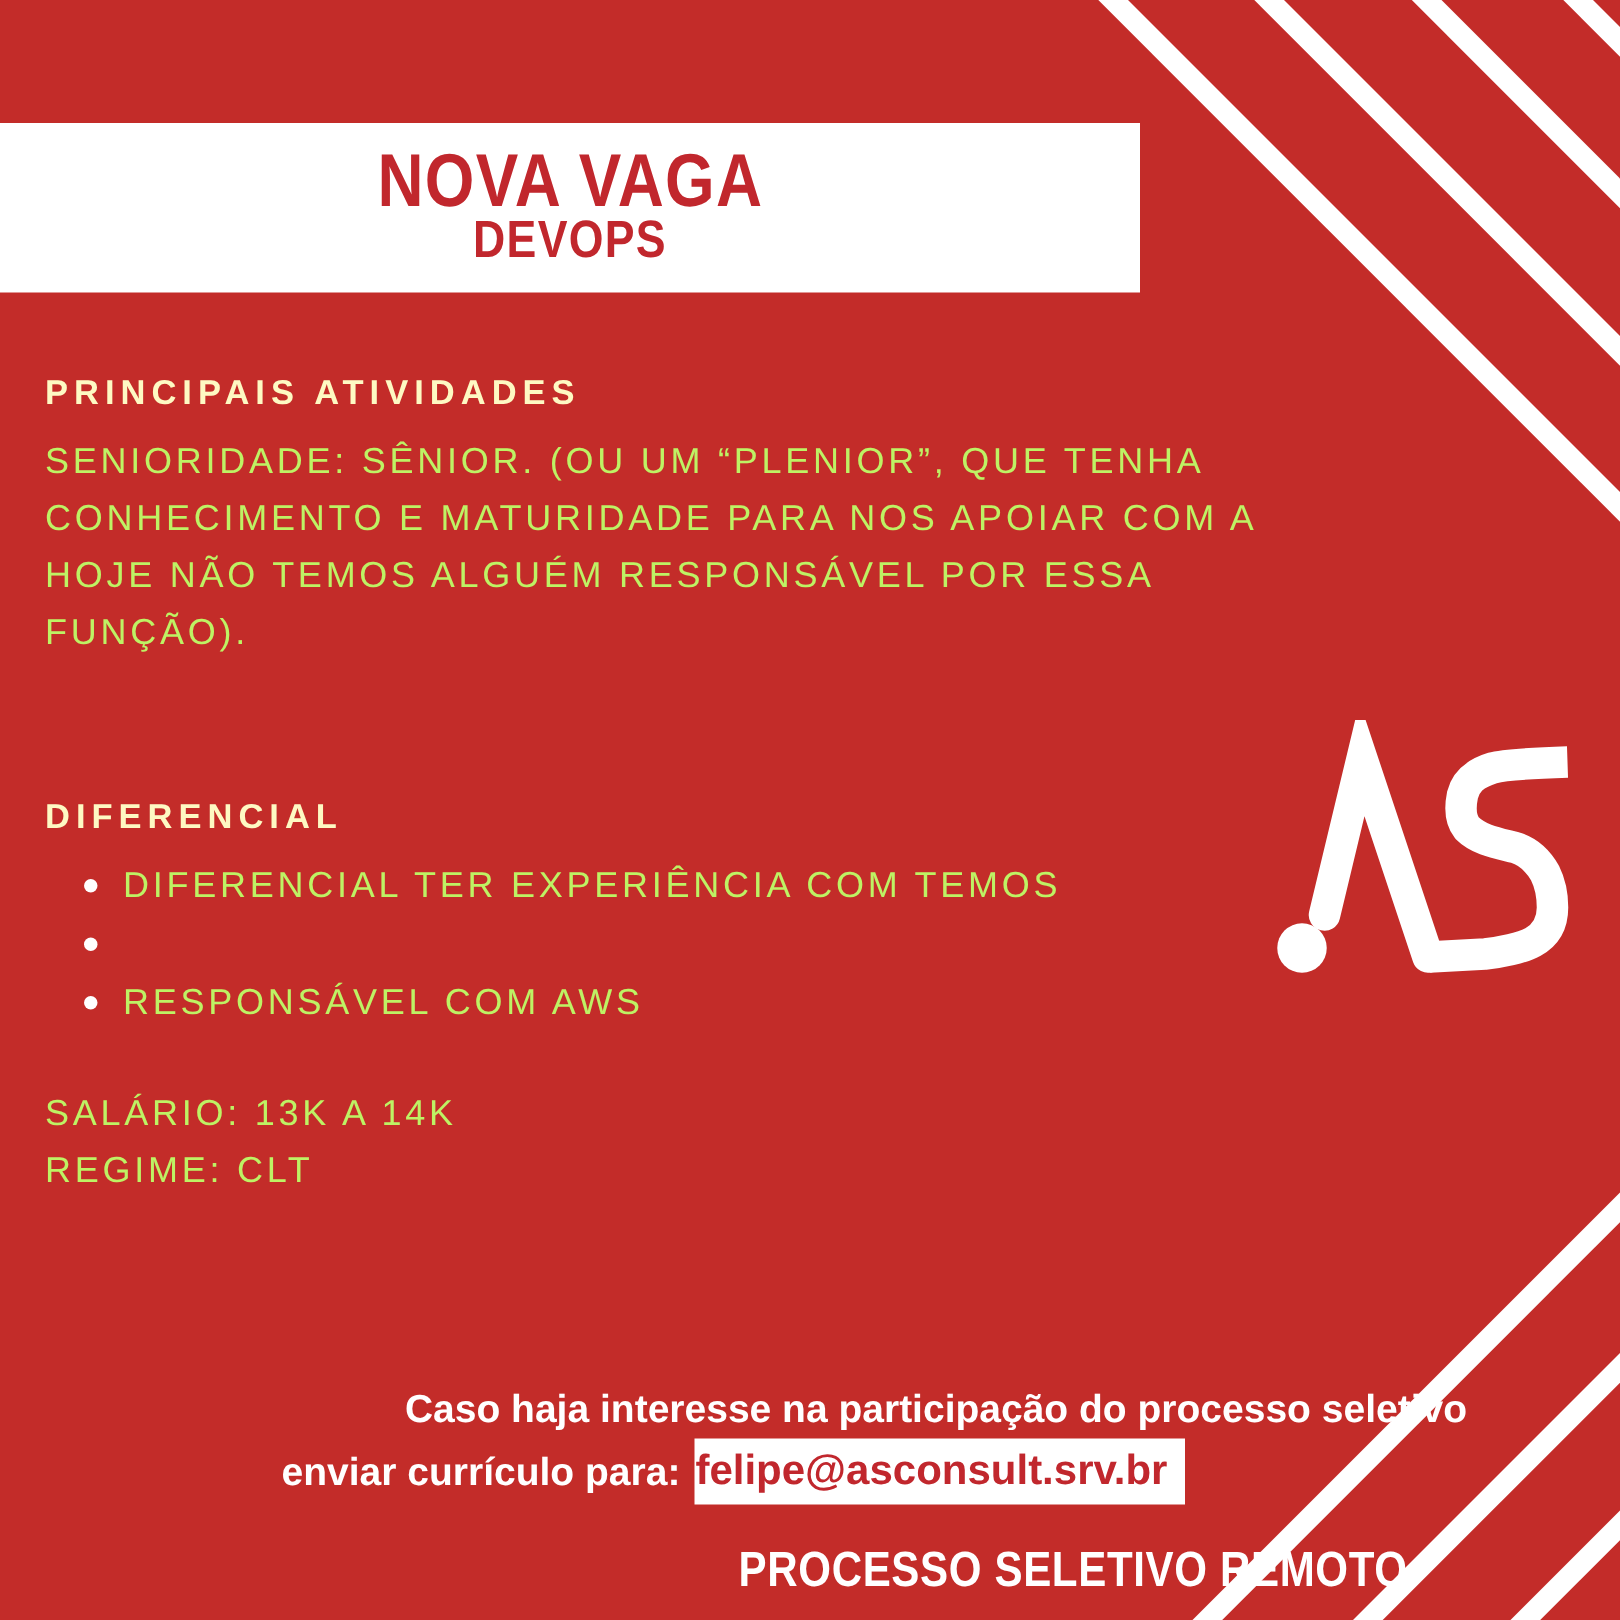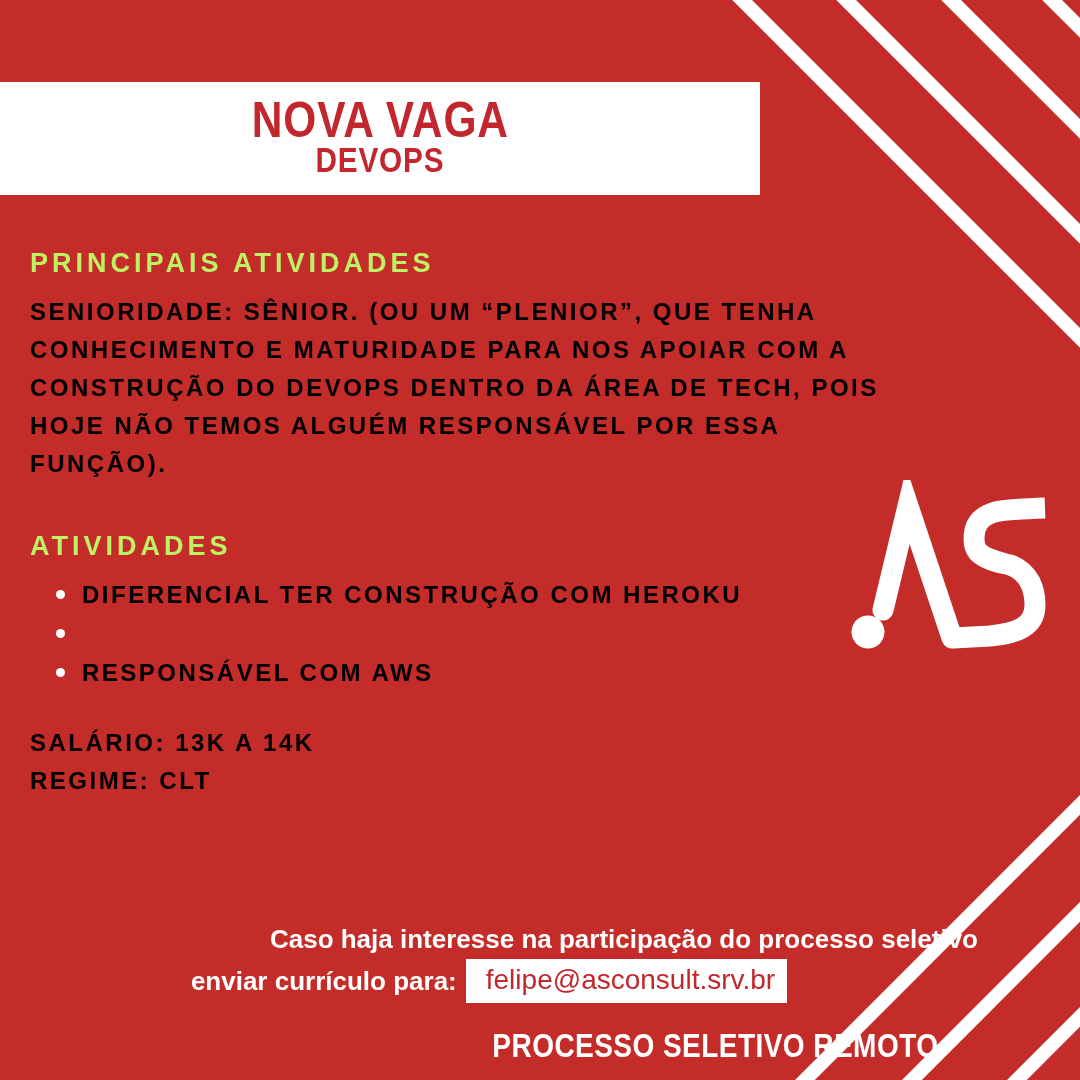--- a/index.html
+++ b/index.html
@@ -24,35 +24,35 @@
   .banner{
     position:absolute;left:0;top:82px;width:760px;height:108px;background:#ffffff;
     display:flex;flex-direction:column;align-items:center;justify-content:center;
   }
   .banner-underline{position:absolute;left:0;top:184px;width:760px;height:11px;background:#ffffff;}
   .cond{display:inline-block;transform:scaleX(0.85);transform-origin:center;}
   .banner-title{font-size:50px;font-weight:700;color:#c1272d;line-height:48px;letter-spacing:1px;white-space:nowrap;}
   .banner-sub{font-size:35px;font-weight:700;color:#c1272d;line-height:32px;letter-spacing:1px;white-space:nowrap;}
   
   .sec{position:absolute;left:30px;color:#ffffff;}
-  .h1{font-size:27px;font-weight:700;letter-spacing:4px;white-space:nowrap;color:#bef264;}
-  .bodyline{font-size:24px;font-weight:700;letter-spacing:2.5px;line-height:38px;white-space:nowrap;color:#000000;}
+  .h1{font-size:23px;font-weight:700;letter-spacing:4px;white-space:nowrap;color:#fef9c3;}
+  .bodyline{font-size:24px;font-weight:400;letter-spacing:2.5px;line-height:38px;white-space:nowrap;color:#bef264;}
   .sec-atividades{top:248px;}
   .sec-atividades .h1{margin-bottom:14px;}
   .sec-requisitos{top:531px;}
   .sec-requisitos .h1{margin-bottom:13px;}
   .bullet-row{display:flex;align-items:center;height:39px;margin-left:26px;}
   .bullet-dot{width:9px;height:9px;border-radius:50%;background:#ffffff;margin-right:17px;flex:0 0 auto;}
   .sec-condicoes{top:724px;}
   
   .footer{position:absolute;left:0;top:922px;width:978px;color:#ffffff;text-align:right;}
   .f-line1{font-size:26px;font-weight:700;letter-spacing:0;line-height:34px;}
   .f-line2{margin-top:3px;display:flex;align-items:center;justify-content:center;gap:9px;}
   .f-prefix{font-size:26px;font-weight:700;}
-  .f-email{background:#ffffff;color:#c1272d;font-size:28px;font-weight:400;padding:5px 12px 7px 20px;white-space:nowrap;}
+  .f-email{background:#ffffff;color:#c1272d;font-size:28px;font-weight:700;padding:5px 12px 7px 1px;white-space:nowrap;}
   .f-line3{margin-top:24px;font-size:33px;font-weight:700;letter-spacing:0.5px;}
   
   .logo{position:absolute;left:850px;top:480px;width:210px;height:180px;}
 </style>
 </head>
 <body>
 
 <div class="canvas">
 
   <div class="stripe tr s-tr1"></div>
@@ -66,30 +66,29 @@
   <div class="banner">
     <div class="banner-title cond">NOVA VAGA</div>
     <div class="banner-sub cond">DEVOPS</div>
   </div>
   <div class="banner-underline"></div>
 
   <div class="sec sec-atividades">
     <div class="h1">PRINCIPAIS ATIVIDADES</div>
     <div class="bodyline">SENIORIDADE: SÊNIOR. (OU UM “PLENIOR”, QUE TENHA</div>
     <div class="bodyline">CONHECIMENTO E MATURIDADE PARA NOS APOIAR COM A</div>
-    <div class="bodyline">CONSTRUÇÃO DO DEVOPS DENTRO DA ÁREA DE TECH, POIS</div>
     <div class="bodyline">HOJE NÃO TEMOS ALGUÉM RESPONSÁVEL POR ESSA</div>
     <div class="bodyline">FUNÇÃO).</div>
   </div>
 
   <div class="sec sec-requisitos">
-    <div class="h1">ATIVIDADES</div>
+    <div class="h1">DIFERENCIAL</div>
     <div class="bullet-row">
       <span class="bullet-dot"></span>
-      <span class="bodyline">DIFERENCIAL TER CONSTRUÇÃO COM HEROKU</span>
+      <span class="bodyline">DIFERENCIAL TER EXPERIÊNCIA COM TEMOS</span>
     </div>
     <div class="bullet-row">
       <span class="bullet-dot"></span>
     </div>
     <div class="bullet-row">
       <span class="bullet-dot"></span>
       <span class="bodyline">RESPONSÁVEL COM AWS</span>
     </div>
   </div>
 

